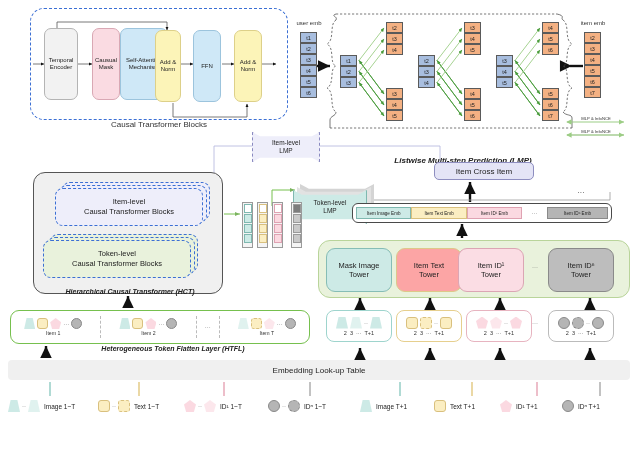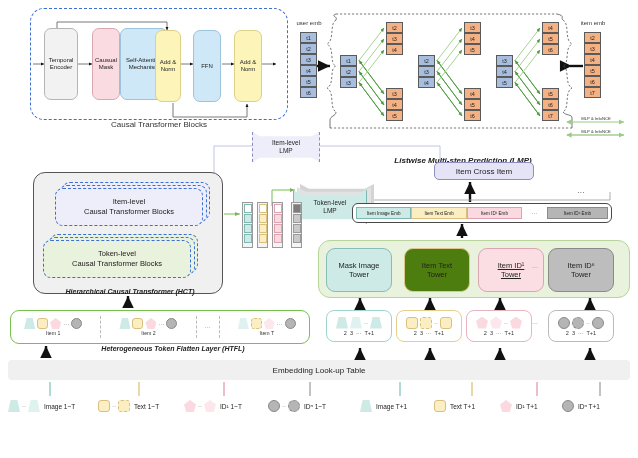--- a/index.html
+++ b/index.html
@@ -38,21 +38,21 @@
 
   
   #emb-table{left:8px;top:360px;width:622px;height:20px;background:#f0f0f0;
              border-radius:4px;font-size:8px;}
 
   
   #tower-bg{left:318px;top:240px;width:312px;height:58px;background:#e9f2dc;
             border:1px solid #b9d49a;border-radius:12px;}
   .tower{border-radius:9px;border:1.2px solid #8a8a8a;font-size:7.5px;line-height:1.25;}
   .tw-teal{background:#cdeae6;border-color:#86bdb6;}
-  .tw-yel{background:#4d7c0f;border-color:#ddc88a;margin-left:8px;}
+  .tw-yel{background:#fca5a5;border-color:#ddc88a;}
   .tw-pink{background:#fbdde4;border-color:#dba6b4;}
   .tw-gray{background:#bdbdbd;border-color:#8a8a8a;}
 
   #cross-tower{left:434px;top:162px;width:100px;height:18px;background:#e4e4f6;
                border:1.1px solid #8e8ec0;border-radius:5px;font-size:8px;}
 
   #embrow{left:352px;top:203px;width:260px;height:20px;border:1.1px solid #4a4a4a;
           border-radius:6px;background:#fff;}
   .embchip{height:12px;border:1px solid #888;font-size:4.6px;
            display:flex;align-items:center;justify-content:center;box-sizing:border-box;}
@@ -431,21 +431,21 @@
         <div>Mask Image</div>
         <div>Tower</div>
       </div>
     </div>
     <div class="tower ctr tw-yel" style="position: absolute; left: 70px; top: 0px; width: 64px; height: 42px;">
       <div>
         <div>Item Text</div>
         <div>Tower</div>
       </div>
     </div>
-    <div class="tower ctr tw-pink" style="position: absolute; left: 152px; top: 0px; width: 64px; height: 42px; text-decoration: underline;">
+    <div class="tower ctr tw-pink" style="position: absolute; left: 132px; top: 0px; width: 64px; height: 42px;">
       <div>
         <div>Item ID¹</div>
         <div>Tower</div>
       </div>
     </div>
     <div class="tower ctr tw-gray" style="position: absolute; left: 222px; top: 0px; width: 64px; height: 42px;">
       <div>
         <div>Item IDⁿ</div>
         <div>Tower</div>
       </div>

